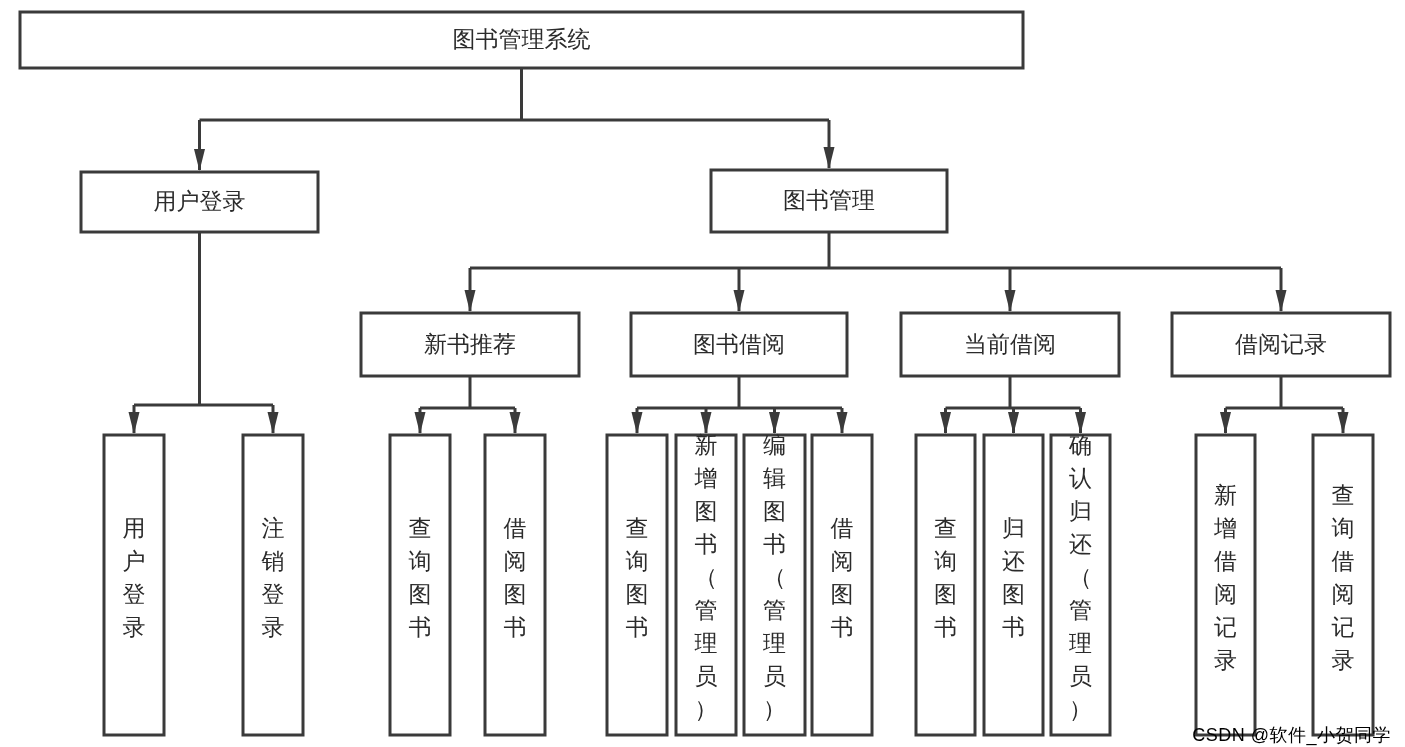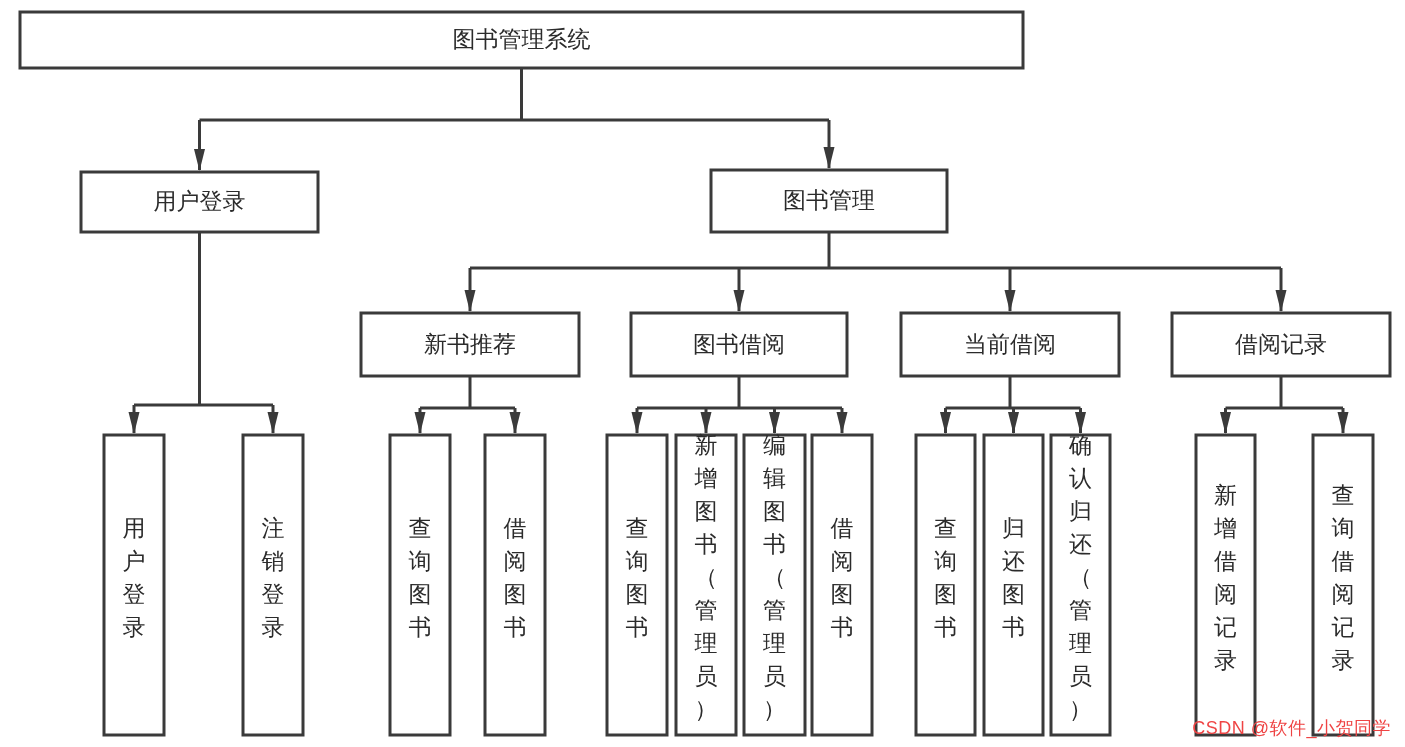--- a/index.html
+++ b/index.html
@@ -42,22 +42,22 @@
     stroke-width: 3;
     fill: none;
   }
   .arrow-head {
     fill: #3a3a3a;
     stroke: none;
   }
   .watermark {
     position: absolute;
     right: 14px;
-    bottom: 7px;
-    color: #ef4444;
+    bottom: 0;
+    color: #000000;
     font-size: 18px;
     font-family: "Liberation Sans", "DejaVu Sans", sans-serif;
     letter-spacing: 0.5px;
     white-space: nowrap;
     user-select: none;
   }
 </style>
 </head>
 <body>
 

